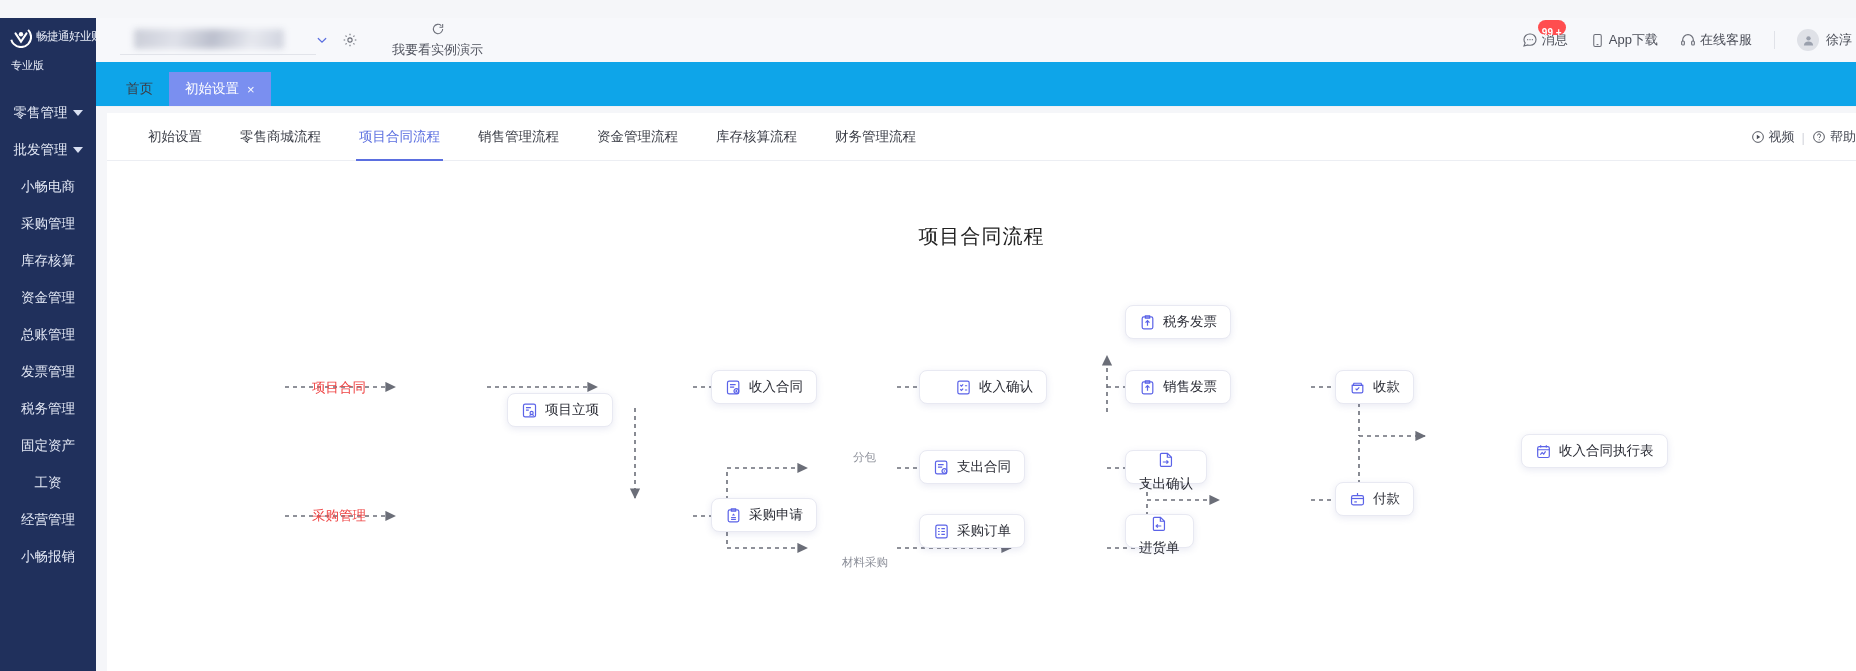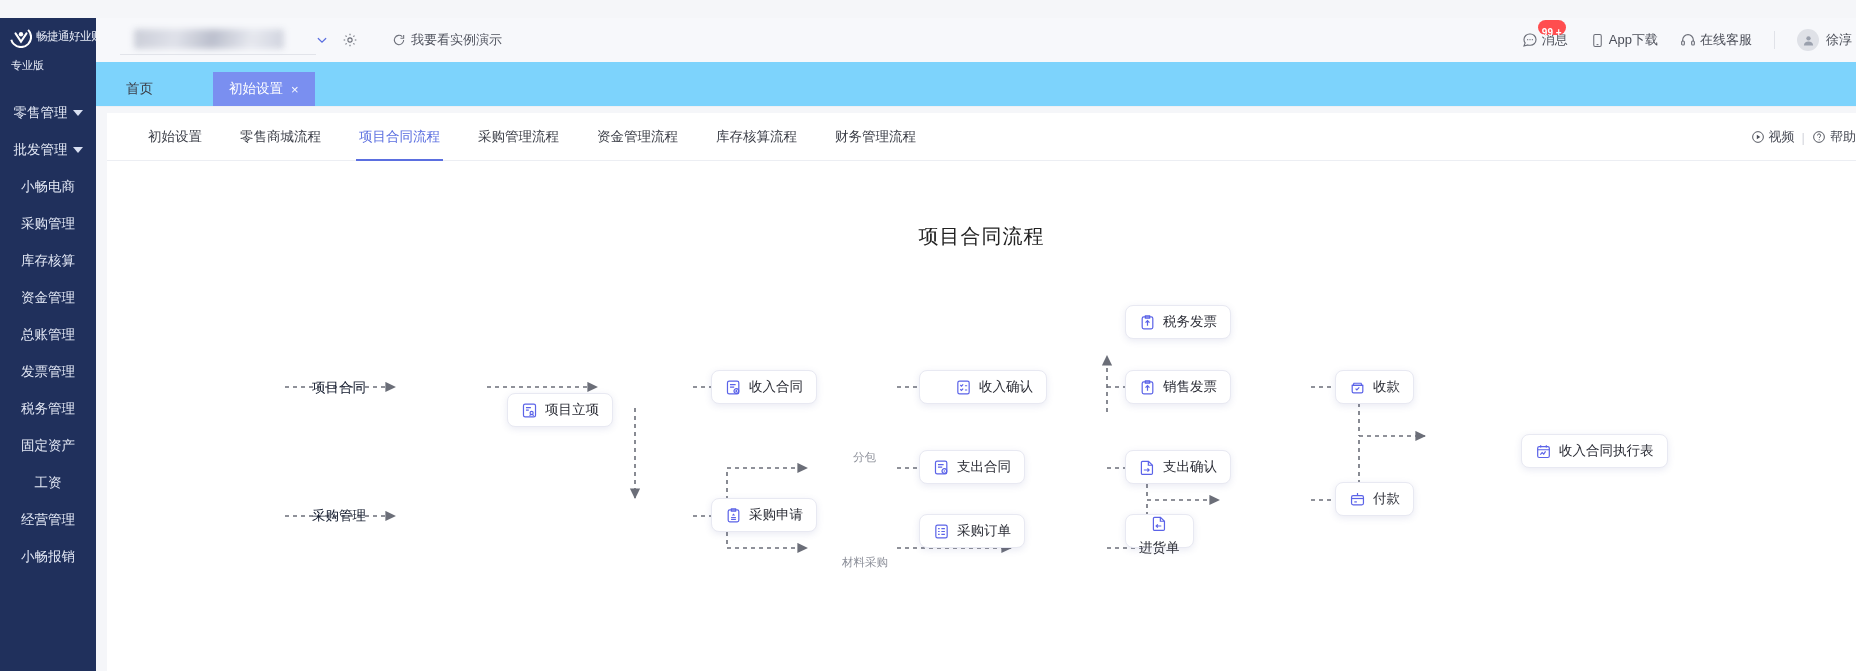--- a/index.html
+++ b/index.html
@@ -29,36 +29,36 @@
   .company-box { position:relative; margin-left:24px; width:196px; height:26px; }
   .blur-name { position:absolute; left:14px; top:2px; width:150px; height:20px;
     background:linear-gradient(100deg,#c8cbd6 0%,#dfe1e9 28%,#b9bdcb 52%,#e6e8ef 78%,#cfd2dd 100%);
     filter:blur(3px); border-radius:2px; opacity:.95; }
   .company-underline { position:absolute; left:0; bottom:-2px; width:196px;
     height:1px; background:#e2e4ea; }
   .chev { width:12px;height:12px; }
   .icon-btn { display:flex; align-items:center; gap:4px; cursor:pointer; }
   .gear { margin-left:14px; }
   .demo-link { margin-left:34px; display:flex; align-items:center; gap:5px;
-    font-size:13px; color:#50535e; cursor:pointer; }
+    font-size:13px; color:#50535e; cursor:pointer;flex-direction:column; }
   .top-right { margin-left:auto; display:flex; align-items:center;
     gap:22px; padding-right:0; font-size:13px; color:#4a4d57; }
   .badge { position:absolute; left:16px; top:-11px; background:#ff4d4f; color:#fff;
     font-size:10px; line-height:14px; height:15px; padding:6px 4px;
     border-radius:8px; font-weight:bold; }
   .msg-wrap { position:relative; display:flex; align-items:center; gap:4px; cursor:pointer;}
   .divider-v { width:1px; height:18px; background:#e0e2e8; }
   .avatar { width:22px;height:22px;border-radius:50%;background:#dfe1e7;
     display:flex;align-items:center;justify-content:center; }
   .user-name { font-size:13px; color:#4a4d57; }
 
   
   .tabstrip { position:absolute; left:96px; top:62px; right:0; height:45px;
-    background:#7dd3fc; display:flex; align-items:flex-end; padding-left:14px;
-    border-bottom:1px solid #eef0f4;gap:44px; }
+    background:#0ea5e9; display:flex; align-items:flex-end; padding-left:14px;
+    border-bottom:1px solid #eef0f4; }
   .wtab { height:34px; padding:0 16px; display:flex; align-items:center;
     font-size:13.5px; color:#3b3e47; cursor:pointer; }
   .wtab.active { background:#7a8ff0; color:#fff; }
   .wtab .x { margin-left:8px; font-size:13px; opacity:.95; }
 
   
   .content { position:absolute; left:107px; top:113px; right:0; bottom:0;
     background:#fff; }
   .subtabs { position:relative; height:48px; border-bottom:1px solid #eceef3;
     display:flex; align-items:center; padding-left:22px; gap:0; }
@@ -75,21 +75,21 @@
   .chart-title { text-align:center; font-size:20px; color:#222;
     margin-top:62px; letter-spacing:1px; }
 
   
   .canvas { position:relative; width:100%; height:420px; margin-top:0; }
   .node { position:absolute; height:34px; background:#fff; border:1px solid #e8e9f2;
     border-radius:8px; box-shadow:0 2px 7px rgba(86,94,160,.13);
     display:flex; align-items:center; gap:7px; padding:0 13px;
     font-size:13.5px; color:#2b2d36; white-space:nowrap; cursor:pointer; }
   .node svg { flex:none; }
-  .rowlabel { position:absolute; font-size:13.5px; color:#0f172a; }
+  .rowlabel { position:absolute; font-size:13.5px; color:#ef4444; }
   .edgelabel { position:absolute; font-size:11.5px; color:#8c8f99; }
   .flow-svg { position:absolute; left:0; top:0; width:100%; height:420px;
     pointer-events:none; }
 </style>
 </head>
 <body>
 
 <div id="app">
 
   <div class="sidebar">
@@ -230,21 +230,21 @@
       <div class="stab">
           <span>初始设置</span>
         </div>
       <div class="stab">
           <span>零售商城流程</span>
         </div>
       <div class="stab active">
           <span>项目合同流程</span>
         </div>
       <div class="stab">
-          <span>采购管理流程</span>
+          <span>销售管理流程</span>
         </div>
       <div class="stab">
           <span>资金管理流程</span>
         </div>
       <div class="stab">
           <span>库存核算流程</span>
         </div>
       <div class="stab">
           <span>财务管理流程</span>
         </div>
@@ -420,21 +420,21 @@
       </div>
 
       <div class="node" style="left:812px;top:264px;">
         <svg width="17" height="17" viewBox="0 0 24 24" fill="none" stroke="#5b63e8" stroke-width="1.7">
           <rect x="4" y="3" width="16" height="18" rx="2.4"></rect>
             <path d="M7.2 8h2.2M11.8 8h5M7.2 12h2.2M11.8 12h5M7.2 16h2.2M11.8 16h5"></path>
         </svg>
         <span>采购订单</span>
       </div>
 
-      <div class="node" style="left:1018px;top:200px;">
+      <div class="node" style="left:1018px;top:200px;flex-direction:column;">
         <svg width="17" height="17" viewBox="0 0 24 24" fill="none" stroke="#5b63e8" stroke-width="1.7">
           <path d="M5 3.4h8.4L19 8.8V20a1.6 1.6 0 0 1-1.6 1.6H5A1.6 1.6 0 0 1 3.4 20V5A1.6 1.6 0 0 1 5 3.4z"></path>
             <path d="M13.2 3.6v5.2H18.6"></path>
             <path d="M6.8 15.5h7.2M12 13.2l2.3 2.3-2.3 2.3"></path>
         </svg>
         <span>支出确认</span>
       </div>
 
       <div class="node" style="left:1018px;top:264px;flex-direction:column;">
         <svg width="17" height="17" viewBox="0 0 24 24" fill="none" stroke="#5b63e8" stroke-width="1.7">

